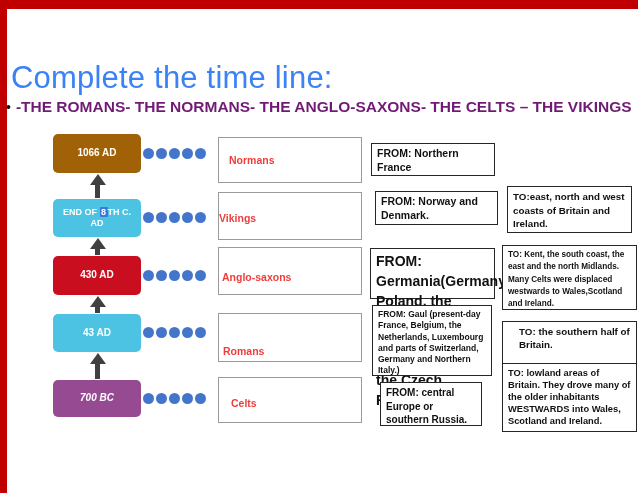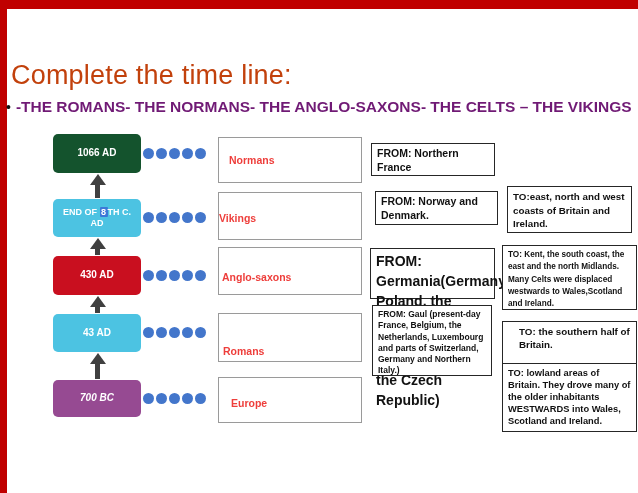--- a/index.html
+++ b/index.html
@@ -3,21 +3,21 @@
 <meta charset="utf-8">
 <style>
   html,body{margin:0;padding:0;background:#fff;}
   .slide{
     position:relative;width:638px;height:493px;background:#ffffff;overflow:hidden;
     font-family:"Liberation Sans",sans-serif;
   }
   .bar-top{position:absolute;left:0;top:0;width:638px;height:9px;background:#c00000;}
   .bar-left{position:absolute;left:0;top:0;width:7px;height:493px;background:#c00000;}
   .title{
-    position:absolute;left:11px;top:60px;font-size:27px;font-weight:400;color:#c2410c;
+    position:absolute;left:11px;top:60px;font-size:31px;font-weight:400;color:#3b82f6;
     letter-spacing:0.2px;white-space:nowrap;
   }
   .bullet-line{position:absolute;left:6px;top:97px;width:625px;display:flex;align-items:flex-start;}
   .bullet-marker{font-size:14px;color:#111;margin-right:5px;line-height:20px;}
   .bullet-text{font-size:15.5px;font-weight:700;color:#701a75;line-height:20px;white-space:nowrap;}
 
   
   .event{
     position:absolute;left:53px;width:88px;border-radius:5px;
     display:flex;align-items:center;justify-content:center;text-align:center;
@@ -54,21 +54,21 @@
   <div class="bar-top"></div>
   <div class="bar-left"></div>
 
   <div class="title">Complete the time line:</div>
 
   <div class="bullet-line">
     <span class="bullet-marker">•</span>
     <span class="bullet-text">-THE ROMANS- THE NORMANS- THE ANGLO-SAXONS- THE CELTS – THE VIKINGS</span>
   </div>
 
-  <div class="event" style="top: 134px; height: 39px; background-color: #14532d;">
+  <div class="event" style="top: 134px; height: 39px; background-color: #a16207;">
     <span>1066 AD</span>
   </div>
   <div class="event" style="top: 199px; height: 38px; font-size: 9px; background-color: rgb(76, 195, 226);">
     <span><span>END OF </span><span class="hl" style="background-color: rgb(60, 120, 216);">8</span><span>TH C. AD</span></span>
   </div>
   <div class="event" style="top: 256px; height: 39px; background-color: rgb(201, 15, 31);">
     <span>430 AD</span>
   </div>
   <div class="event" style="top: 314px; height: 38px; background-color: rgb(76, 195, 226);">
     <span>43 AD</span>
@@ -136,34 +136,37 @@
   <div class="plabel" style="top:192px;height:48px;padding-top:4px;">
     <span>Vikings</span>
   </div>
   <div class="plabel" style="top:247px;height:48px;padding-left:3px;padding-top:12px;">
     <span>Anglo-saxons</span>
   </div>
   <div class="plabel" style="top:313px;height:49px;padding-left:4px;align-items:flex-end;padding-bottom:4px;">
     <span>Romans</span>
   </div>
   <div class="plabel" style="top:377px;height:46px;padding-left:12px;padding-top:6px;">
-    <span>Europe</span>
+    <span>Celts</span>
   </div>
 
   <div class="tbox" style="left:371px;top:143px;width:124px;height:33px;font-size:10.5px;line-height:1.3;">
     <span>FROM: Northern France</span>
   </div>
   <div class="tbox" style="left:375px;top:191px;width:123px;height:34px;font-size:10.5px;line-height:1.3;">
     <span>FROM: Norway and Denmark.</span>
   </div>
   <div class="tbox" style="left:370px;top:248px;width:125px;height:51px;font-size:14px;line-height:1.42;">
     <span>FROM: Germania(Germany, Poland, the Netherlands, Belgium, Denmark and the Czech Republic)</span>
   </div>
   <div class="tbox" style="left:372px;top:305px;width:120px;height:71px;font-size:8.5px;line-height:1.33;">
     <span>FROM: Gaul (present-day France, Belgium, the Netherlands, Luxembourg and  parts of Switzerland, Germany and Northern Italy.)</span>
+  </div>
+  <div class="tbox" style="left:380px;top:382px;width:102px;height:44px;font-size:10px;line-height:1.35;">
+    <span>FROM: central Europe or southern Russia.</span>
   </div>
 
   <div class="tbox" style="left:507px;top:186px;width:125px;height:47px;font-size:9.8px;line-height:1.4;">
     <span>TO:east, north and west coasts of Britain and Ireland.</span>
   </div>
   <div class="tbox" style="left:502px;top:245px;width:135px;height:65px;font-size:8.2px;line-height:1.5;">
     <span>TO: Kent, the south coast, the east and the north Midlands. Many Celts were displaced westwards to Wales,Scotland and Ireland.</span>
   </div>
   <div class="tbox" style="left:502px;top:321px;width:135px;height:44px;font-size:9.8px;line-height:1.35;padding-left:16px;">
     <span>TO: the southern half of Britain.</span>

